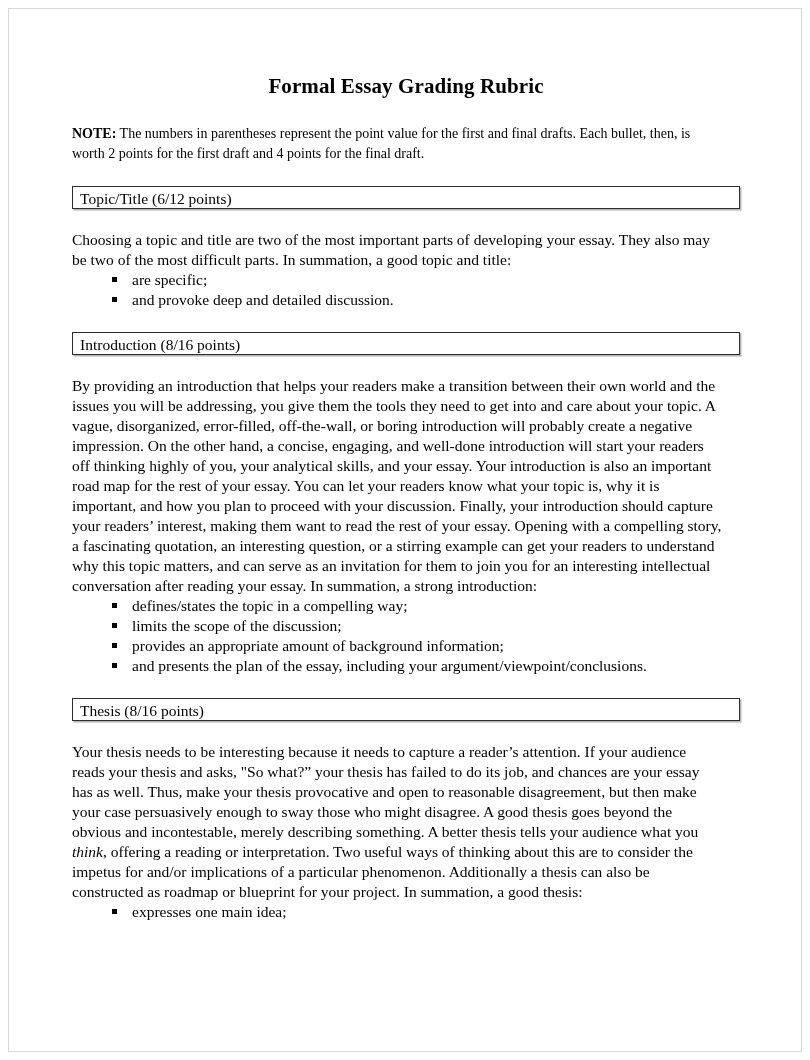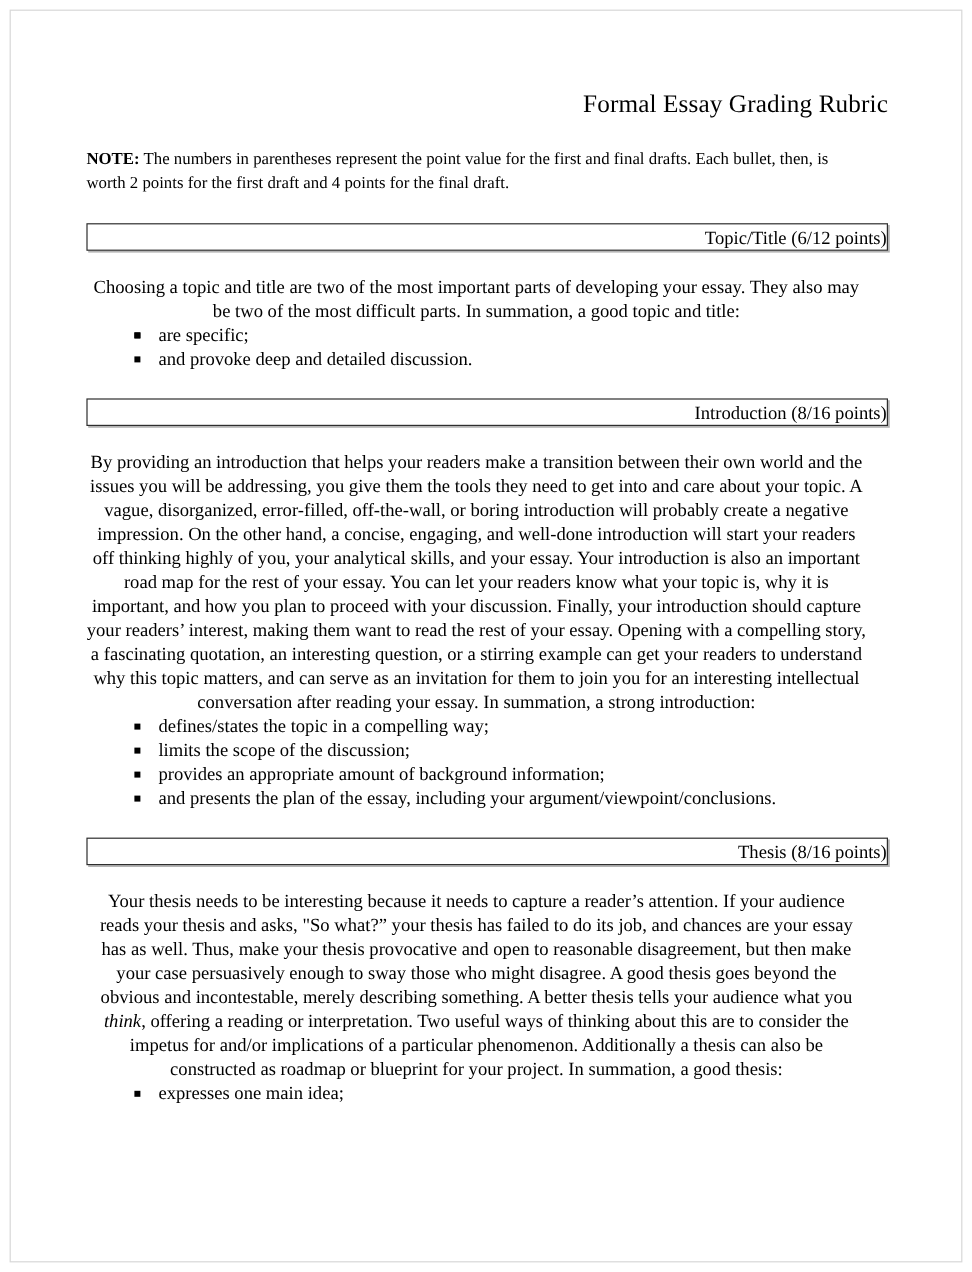--- a/index.html
+++ b/index.html
@@ -34,22 +34,22 @@
 
   .content {
     position: absolute;
     left: 72px;
     top: 74px;
     width: 668px;
   }
 
   .doc-title {
     font-size: 21px;
-    font-weight: normal;
-    text-align: right;
+    font-weight: bold;
+    text-align: center;
     letter-spacing: 0.1px;
     margin: 0 0 26px 0;
     line-height: 1.15;
   }
 
   .note {
     font-size: 14px;
     line-height: 20px;
     margin: 0 0 22px 0;
     width: 650px;
@@ -65,29 +65,28 @@
     box-shadow: 1.5px 1.5px 0 0 #b4b4b4;
     height: 23px;
     line-height: 23px;
     padding: 0 0 0 7px;
     font-size: 15.5px;
     box-sizing: border-box;
     width: 668px;
     background: #ffffff;
     white-space: nowrap;
     overflow: hidden;
-    text-align: right;
   }
 
   .body-text {
     font-size: 15.5px;
     line-height: 20px;
     margin: 0;
     width: 650px;
-    text-align: center;
+    text-align: left;
   }
 
   .gap-after-box { height: 21px; }
   .gap-before-box { height: 22px; }
 
   ul.bullets {
     list-style: none;
     margin: 0;
     padding: 0;
   }

